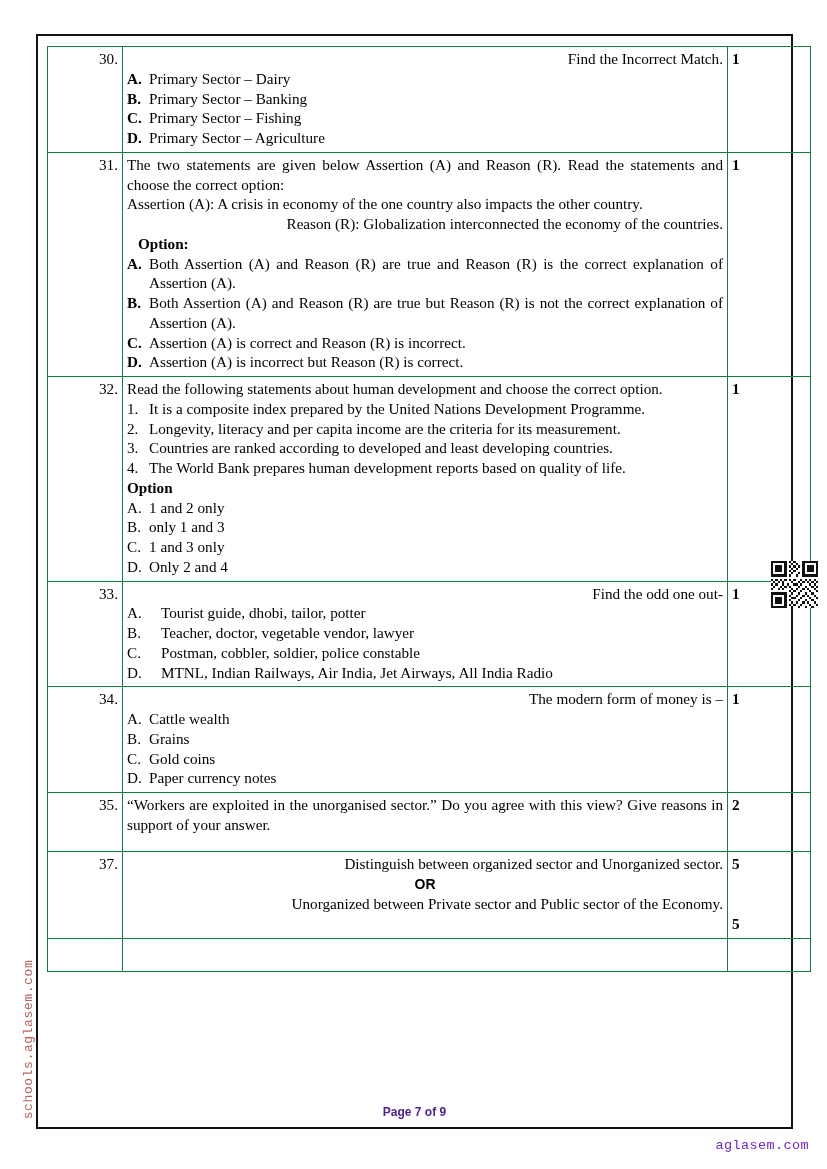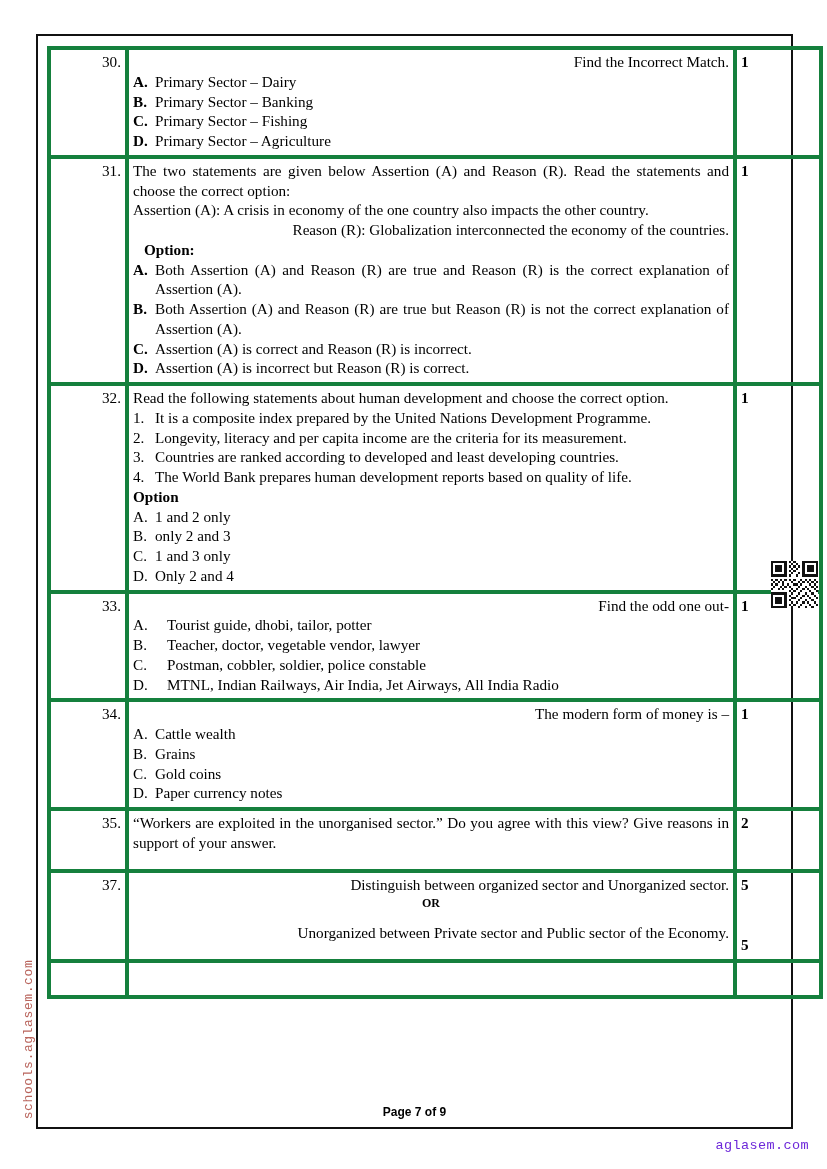--- a/index.html
+++ b/index.html
@@ -32,21 +32,21 @@
     position: absolute;
     left: 47px;
     top: 46px;
     width: 736px;
     border-collapse: collapse;
     table-layout: fixed;
     font-size: 15.2px;
     line-height: 1.30;
   }
   .qtable td {
-    border: 4px solid #15803d;
+    border: 1px solid #15803d;
     vertical-align: top;
     padding: 2px 4px 4px 4px;
   }
   .col-num  { width: 66px;  text-align: right; padding-right: 7px; }
   .col-body { width: 596px; padding-left: 7px; padding-right: 6px; }
   .col-mark { width: 74px;  font-weight: bold; padding-left: 8px; }
 
   .qtext { margin: 0; text-align: justify; }
   .qtext.nojust { text-align: right; }
 
@@ -80,38 +80,38 @@
 
   .optlabel {
     font-weight: bold;
     margin: 0;
   }
   .optlabel.ind { margin-left: 11px; }
 
   .or-line {
     text-align: center;
     font-weight: bold;
-    font-family: Liberation Serif, serif;
-    font-size: 12px;
-    margin: 1px 0 12px 0;
+    font-family: Liberation Sans, sans-serif;
+    font-size: 14px;
+    margin: 1px 0 1px 0;
   }
 
   .spacer-row td { height: 26px; border-top: none; }
 
   
   .footer {
     position: absolute;
     left: 36px;
     top: 1105px;
     width: 757px;
     text-align: center;
     font-family: "Liberation Sans", sans-serif;
     font-size: 12px;
     font-weight: bold;
-    color: #000000;
+    color: #4c1d95;
   }
 
   
   .side-watermark {
     position: absolute;
     left: -52px;
     top: 1032px;
     width: 160px;
     transform: rotate(-90deg);
     transform-origin: center center;
@@ -228,21 +228,21 @@
           </li>
         </ol>
         <p class="optlabel">Option</p>
         <ul class="opts ind-md">
           <li>
             <span class="mk mk-w22">A.</span>
             <span class="otext">1 and 2 only</span>
           </li>
           <li>
             <span class="mk mk-w22">B.</span>
-            <span class="otext">only 2 and 3</span>
+            <span class="otext">only 1 and 3</span>
           </li>
           <li>
             <span class="mk mk-w22">C.</span>
             <span class="otext">1 and 3 only</span>
           </li>
           <li>
             <span class="mk mk-w22">D.</span>
             <span class="otext">Only 2 and 4</span>
           </li>
         </ul>

